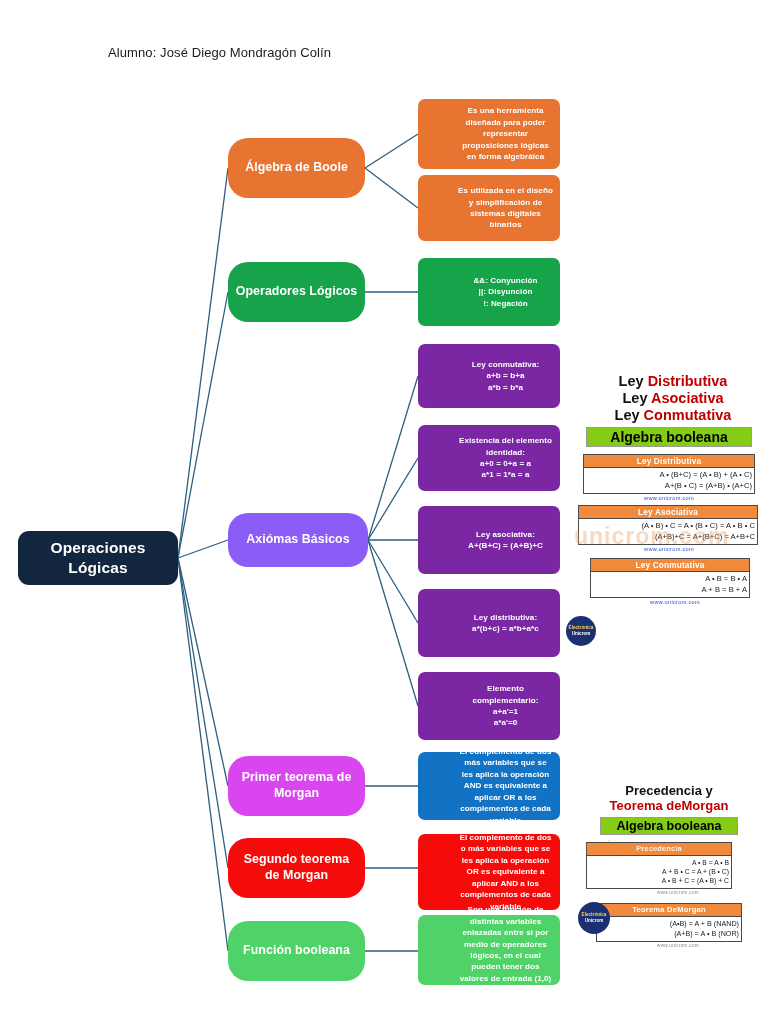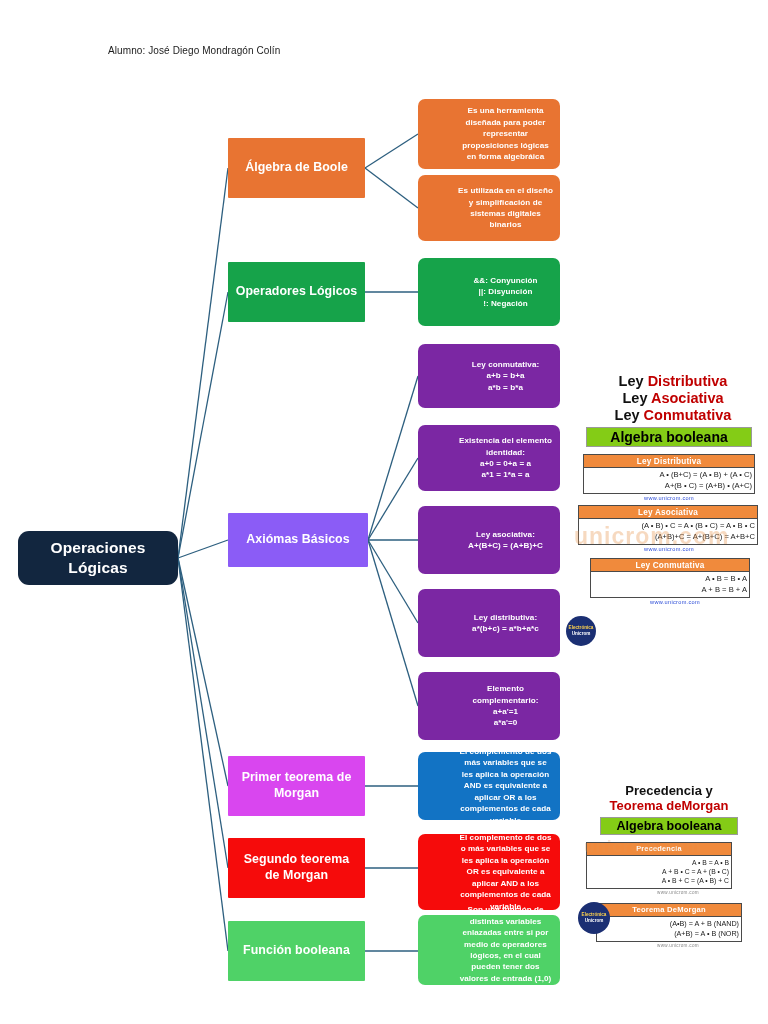--- a/index.html
+++ b/index.html
@@ -30,38 +30,38 @@
     width: 768px;
     height: 1024px;
     z-index: 1;
   }
 
   
   .student-line {
     position: absolute;
     left: 108px;
     top: 45px;
-    font-size: 10px;
+    font-size: 13px;
     color: #1b1b1b;
     letter-spacing: 0.1px;
     white-space: nowrap;
     z-index: 5;
   }
 
   
   .node {
     position: absolute;
     box-sizing: border-box;
     display: flex;
     align-items: center;
     justify-content: center;
     text-align: center;
     color: #ffffff;
     z-index: 3;
-    border-radius: 1px;
+    border-radius: 20px;
     padding: 4px 7px;
     line-height: 1.28;
   }
   .node.root {
     background: #12263f;
     border-radius: 11px;
     font-weight: bold;
     font-size: 15.5px;
     letter-spacing: 0.1px;
   }

